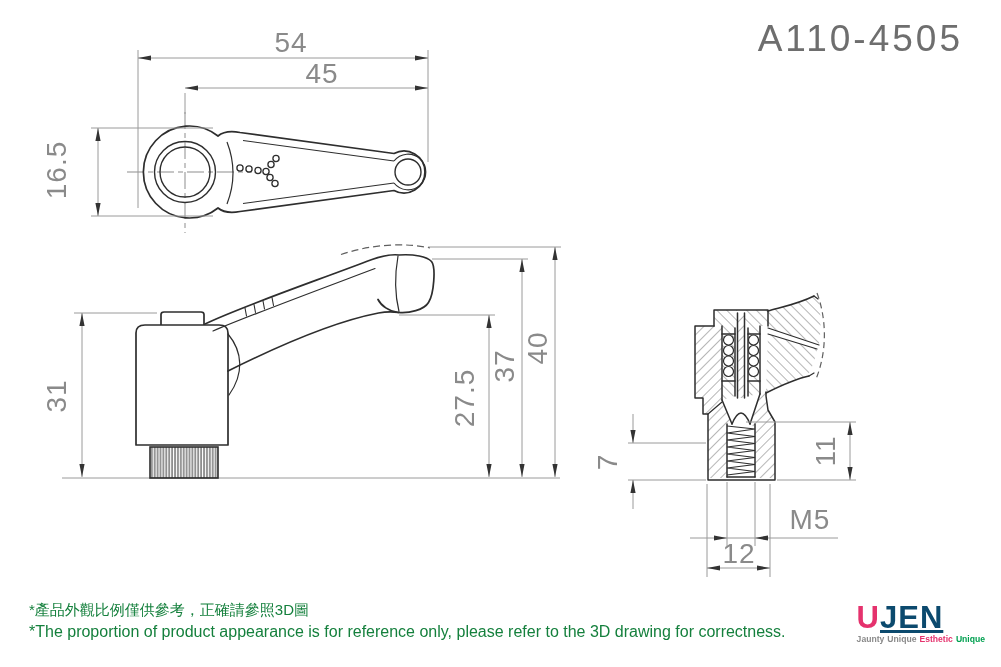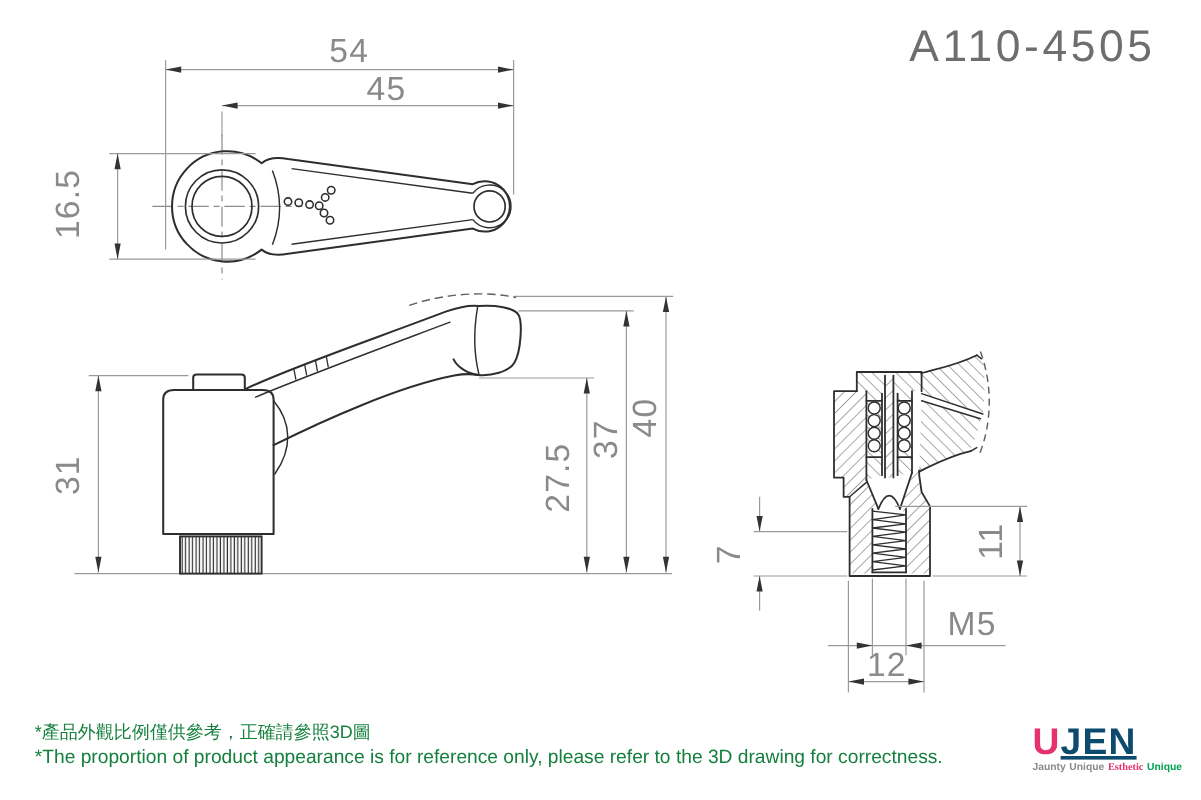--- a/index.html
+++ b/index.html
@@ -12,21 +12,21 @@
   .footer{position:absolute;left:29px;top:601px;color:#15803d;}
   .footer .zh{font-size:15px;margin:0 0 3px 0;}
   .footer .en{font-size:16px;margin:0;}
   .logo{position:absolute;top:602px;right:13px;text-align:left;line-height:1;}
   .logo-name{font-weight:800;font-size:31px;letter-spacing:1px;}
   .logo-u{color:#e5326d;}
   .logo-jen{color:#0c4a6e;text-decoration:underline;}
   .logo-tagline{font-size:8.6px;font-weight:700;color:#8a8a8a;margin-top:2px;
        white-space:nowrap;letter-spacing:0;}
   .logo-tagline .w{margin-right:3px;}
-  .logo-tagline .pink{color:#e5326d;font-family:Liberation Serif, serif;}
+  .logo-tagline .pink{color:#e5326d;}
   .logo-tagline .green{color:#00a050;}
 </style>
 </head>
 <body>
 
 
 
 <svg width="1001" height="667" viewBox="0 0 1001 667">
   <defs>
     <pattern id="h1" width="7" height="7" patternUnits="userSpaceOnUse" patternTransform="rotate(45)">

